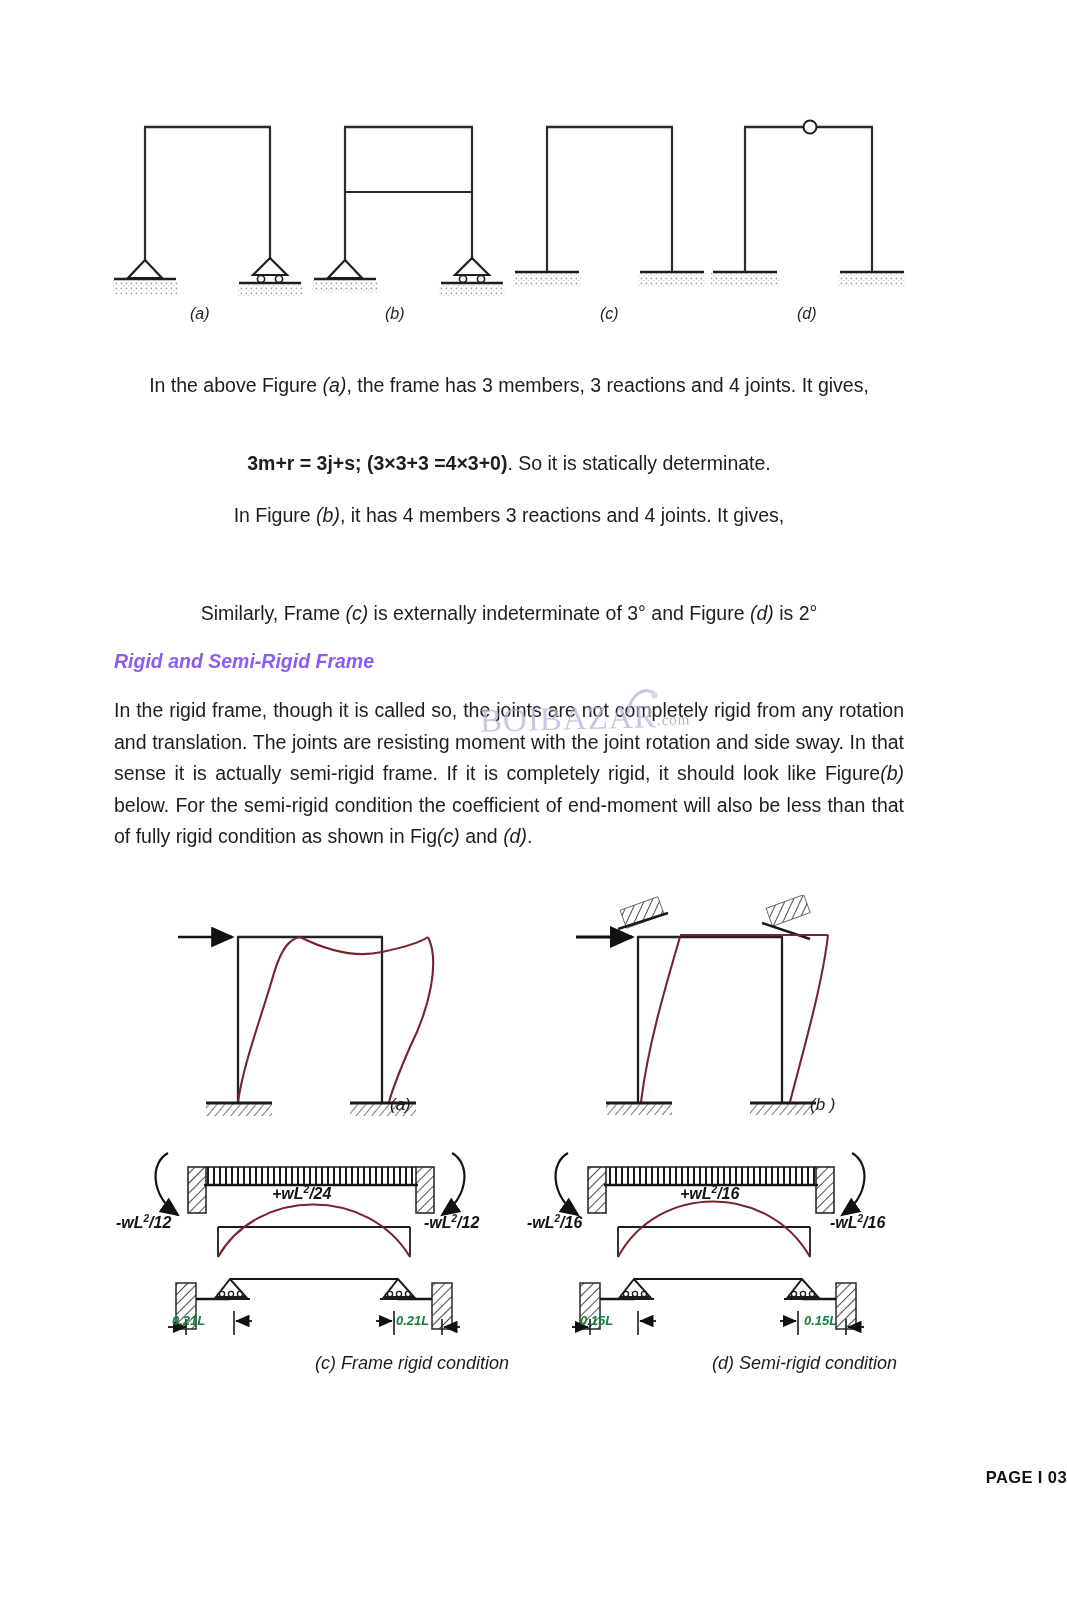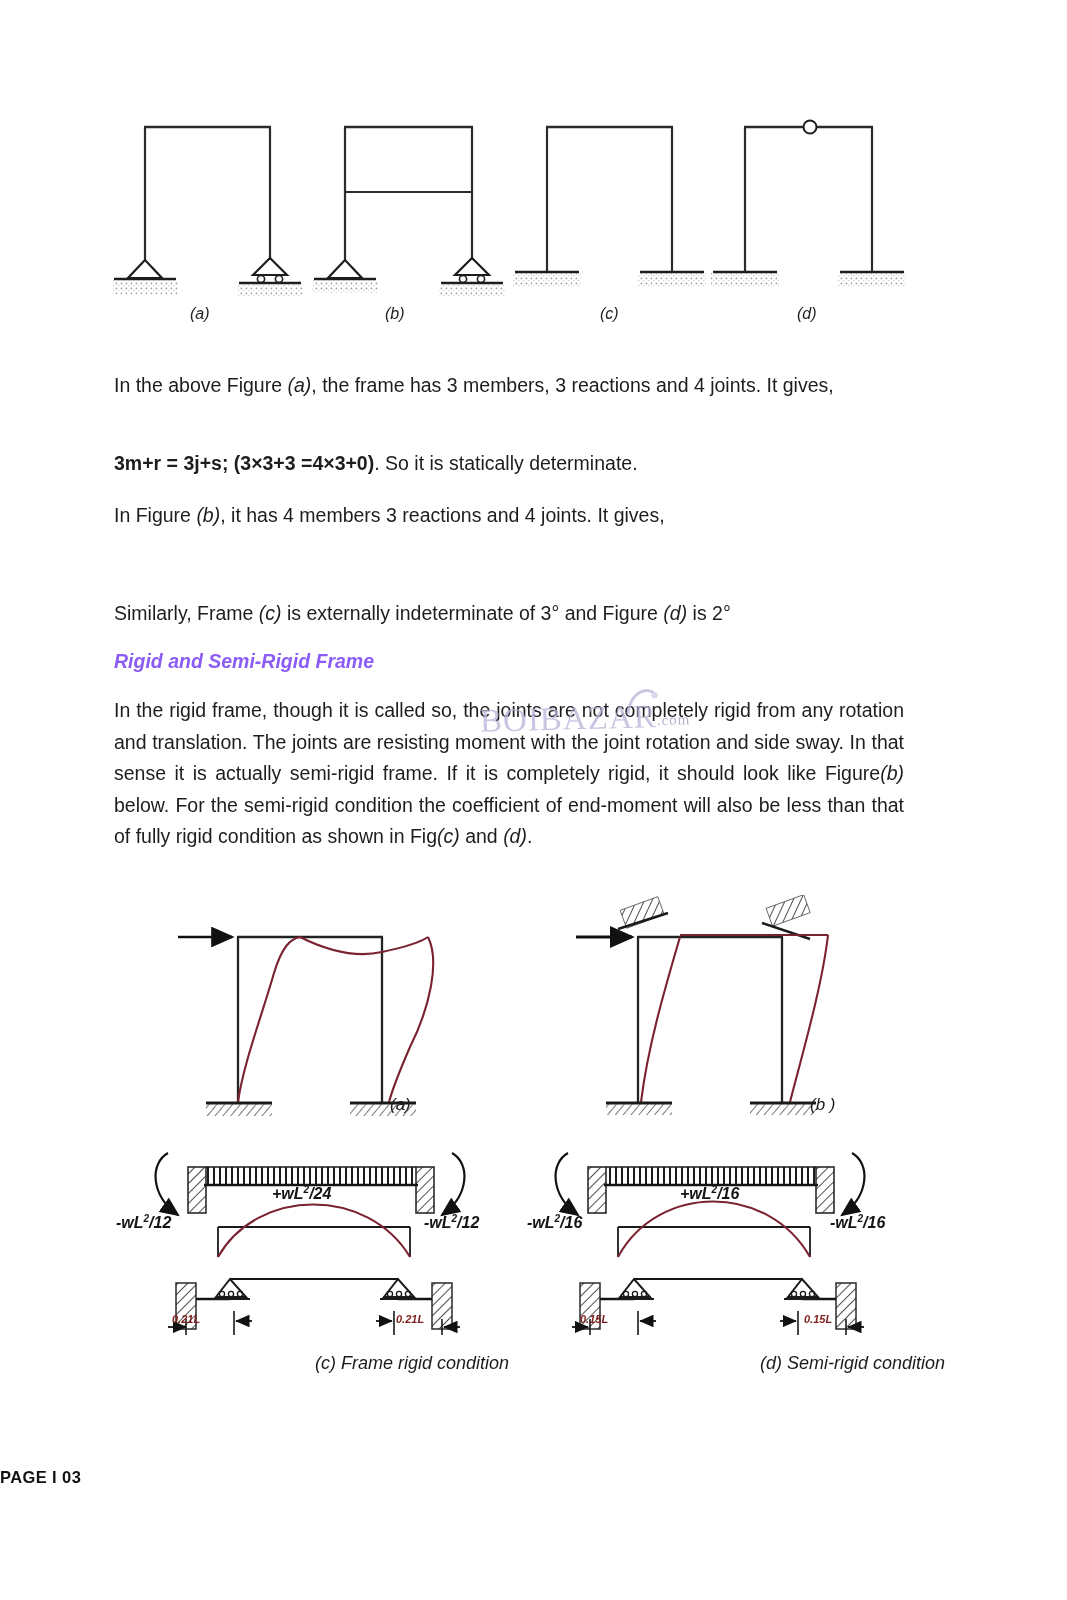--- a/index.html
+++ b/index.html
@@ -53,21 +53,21 @@
   
   .txt {
     position: absolute;
     left: 114px;
     width: 790px;
     font-size: 19.5px;
     line-height: 31px;
     color: #1d1d1d;
     text-align: justify;
   }
-  .txt.nojust { text-align: left; }
+  .txt.nojust { text-align: center; }
   .para1 { top: 370px; }
   .eq1   { top: 448px; }
   .para2 { top: 500px; }
   .eq2   { top: 546px; }
   .para3 { top: 598px; }
   .heading {
     position: absolute;
     left: 114px;
     top: 650px;
     font-size: 19.5px;
@@ -127,21 +127,21 @@
 
   .figcap {
     position: absolute;
     font-style: italic;
     font-size: 17px;
     color: #1b1b1b;
   }
   .cap-lr-a { left: 390px; top: 1095px; }
   .cap-lr-b { left: 810px; top: 1095px; }
   .cap-c2   { left: 315px; top: 1353px; font-size: 18px; }
-  .cap-d2   { left: 712px; top: 1353px; font-size: 18px; margin-left: 48px; }
+  .cap-d2   { left: 712px; top: 1353px; font-size: 18px; }
 
   .formula {
     position: absolute;
     font-style: italic;
     font-weight: 600;
     font-size: 16px;
     color: #141414;
     white-space: nowrap;
     text-align: center;
   }
@@ -151,35 +151,35 @@
   .f-l-left  { left: 116px; top: 1213px; }
   .f-l-right { left: 424px; top: 1213px; }
   .f-r-mid   { left: 680px; top: 1184px; }
   .f-r-left  { left: 527px; top: 1213px; }
   .f-r-right { left: 830px; top: 1213px; }
 
   .dim {
     position: absolute;
     font-style: italic;
     font-weight: 600;
-    font-size: 11px;
-    color: #7f1d1d;
+    font-size: 13px;
+    color: #15803d;
   }
   .d-l-left  { left: 172px; top: 1313px; }
   .d-l-right { left: 396px; top: 1313px; }
   .d-r-left  { left: 580px; top: 1313px; }
   .d-r-right { left: 804px; top: 1313px; }
 
   
   .footer {
     position: absolute;
     left: 0;
     top: 1468px;
     width: 1067px;
-    text-align: left;
+    text-align: right;
     font-size: 16.5px;
     font-weight: bold;
     color: #111;
     letter-spacing: .4px;
   }
 </style>
 </head>
 <body>
 
 <div class="page">

